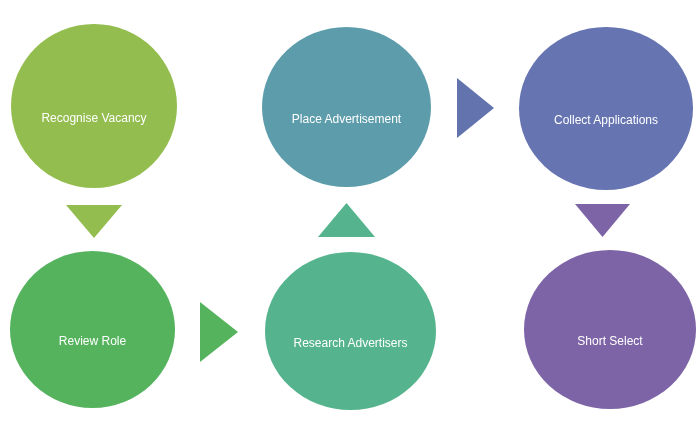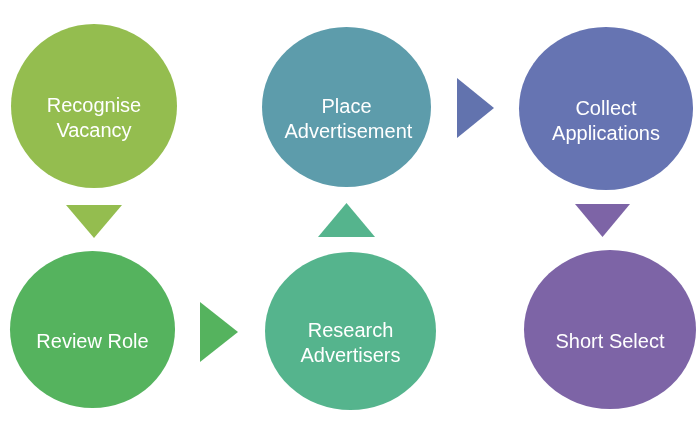--- a/index.html
+++ b/index.html
@@ -19,21 +19,21 @@
     position: absolute;
     border-radius: 50%;
     display: flex;
     align-items: center;
     justify-content: center;
   }
   .node-label {
     width: 124px;
     text-align: center;
     color: #ffffff;
-    font-size: 20px;
+    font-size: 12px;
     line-height: 1.25;
     margin-top: 24px;
   }
   .arrow {
     position: absolute;
   }
   .arrow-down  { clip-path: polygon(0 0, 100% 0, 50% 100%); }
   .arrow-up    { clip-path: polygon(50% 0, 0 100%, 100% 100%); }
   .arrow-right { clip-path: polygon(0 0, 100% 50%, 0 100%); }
 </style>

